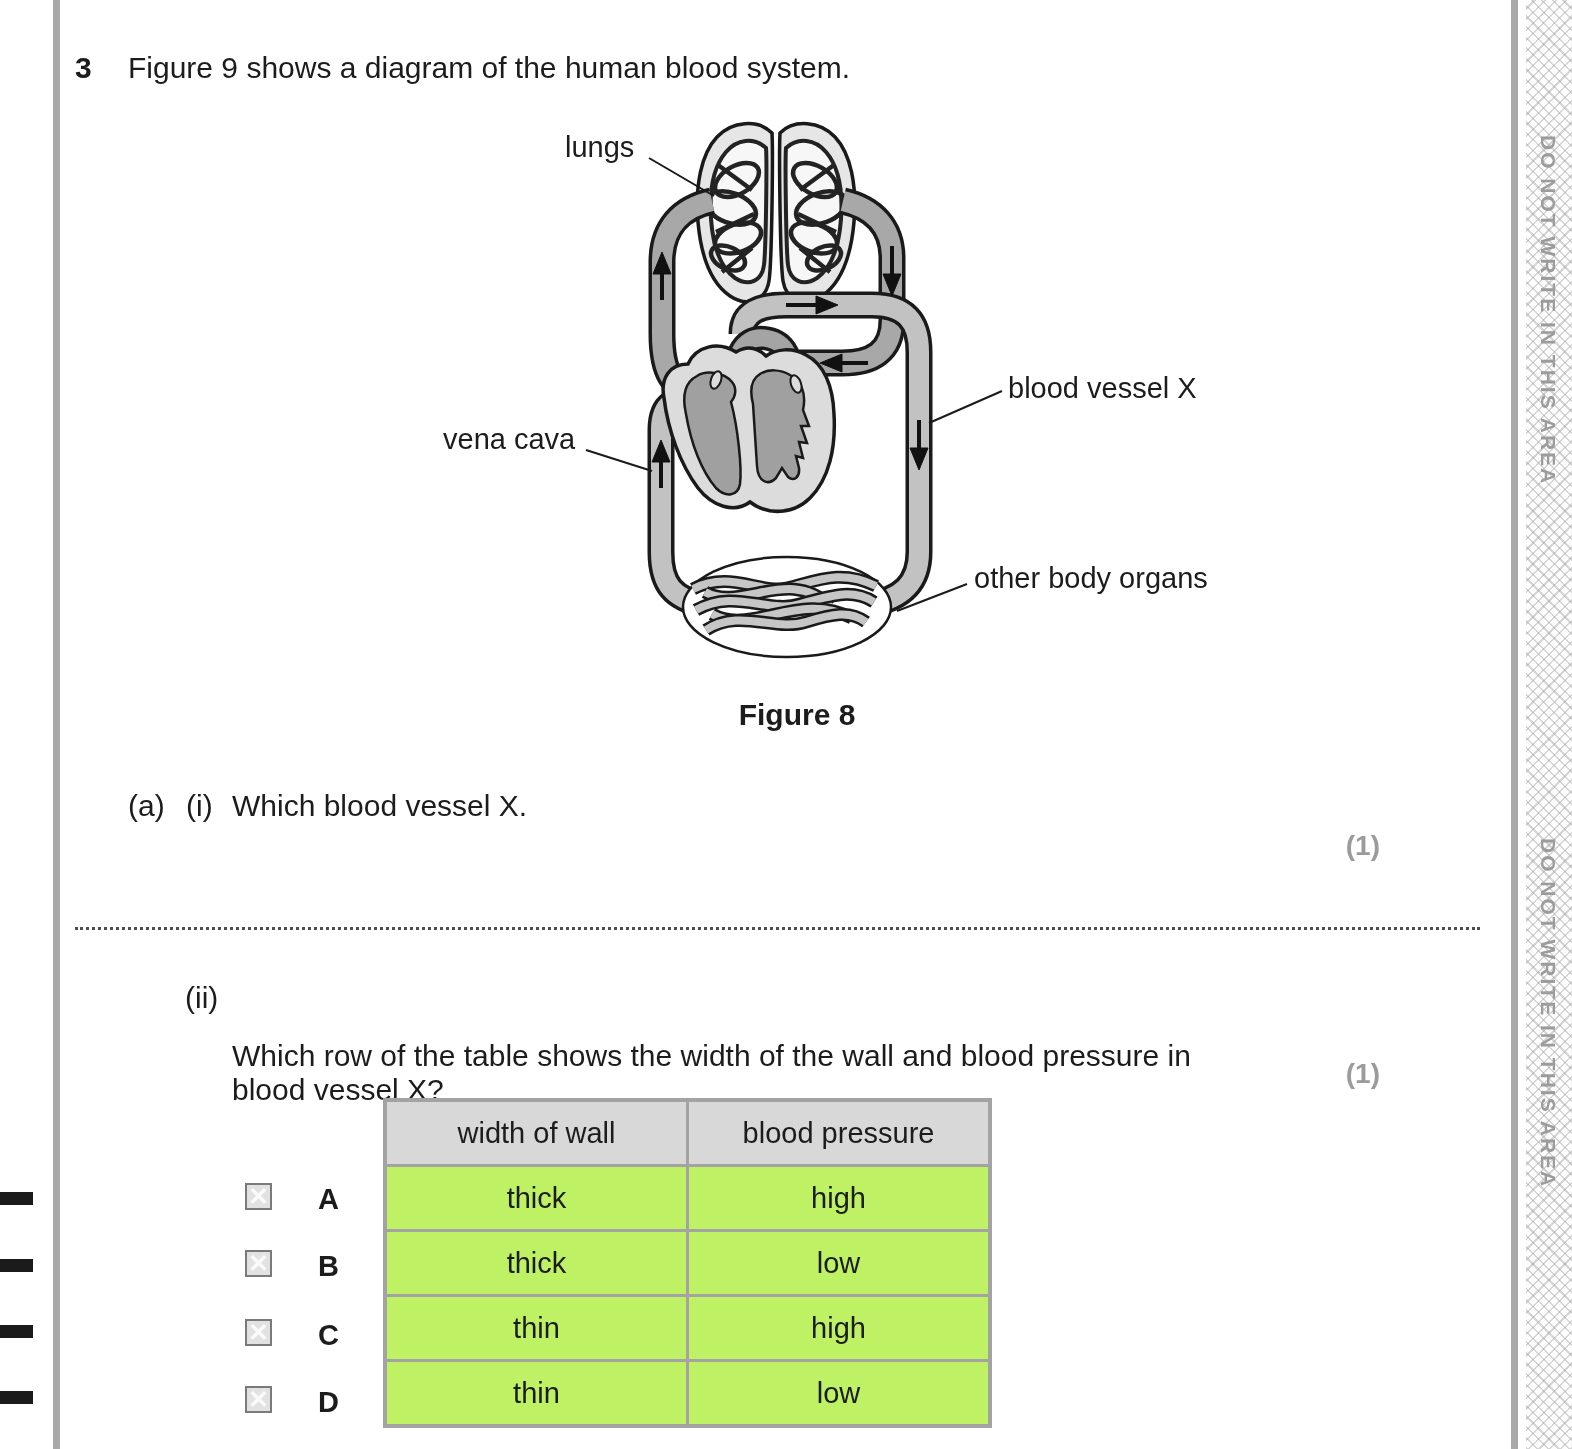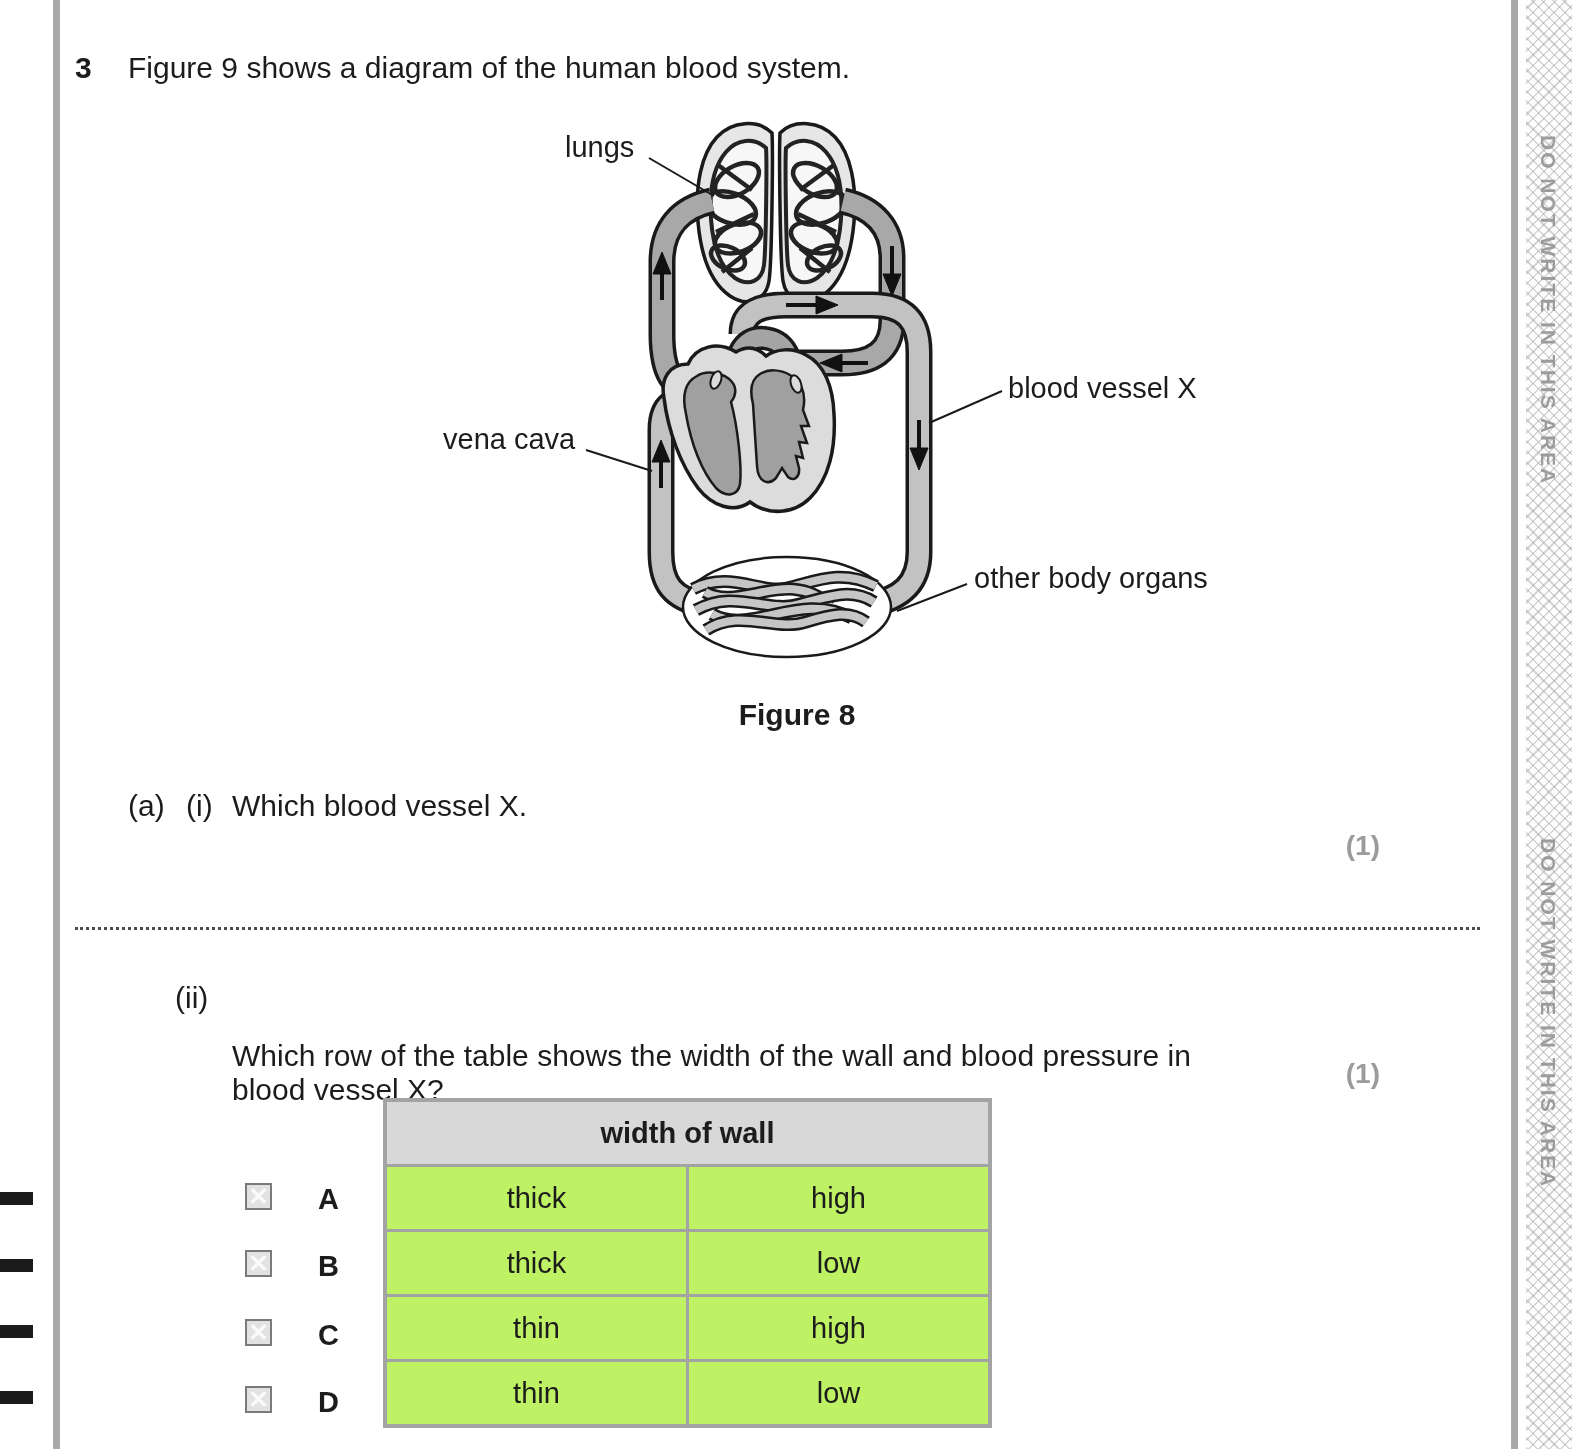--- a/index.html
+++ b/index.html
@@ -33,21 +33,21 @@
   .answer-line { position:absolute; left:75px; top:912px; width:1405px; height:18px;
                  border-bottom:3px dotted #4c4c4c; }
 
   
   .qtable { position:absolute; left:383px; top:1098px; width:609px;
             border:4px solid #a3a3a3; background:#a3a3a3;
             display:flex; flex-direction:column; gap:3px; }
   .trow { display:flex; gap:3px; height:62px; }
   .cell { flex:1; background:#bef264; display:flex; align-items:center;
           justify-content:center; font-size:29px; }
-  .trow.head .cell { background:#d8d8d8; font-weight:bold; }
+  .trow.head .cell { background:#d8d8d8; font-weight:normal; }
 
   .optbox { position:absolute; left:245px; width:27px; height:27px;
             background:#e2e2e2; border:2px solid #7a7a7a;
             display:flex; align-items:center; justify-content:center; }
   .optbox .x { color:#fafafa; font-size:25px; font-weight:bold; line-height:25px; }
   .optletter { position:absolute; left:318px; width:30px; font-size:29px; font-weight:bold; }
 
   
   svg text { font-family:"Liberation Sans", sans-serif; font-size:29px; fill:#1c1c1c; }
   .vo { fill:none; stroke:#1a1a1a; stroke-width:27; }
@@ -161,21 +161,21 @@
 </svg>
 
 <div class="caption">Figure 8</div>
 
 <div class="t" style="left:128px; top:786px">(a)</div>
 <div class="t" style="left:186px; top:786px">(i)</div>
 <div class="t" style="left:232px; top:786px">Which blood vessel X.</div>
 <div class="marks" style="top:830px">(1)</div>
 <div class="answer-line"></div>
 
-<div class="t" style="left:175px; top:978px">(ii)</div>
+<div class="t" style="left:185px; top:978px">(ii)</div>
 <div class="t" style="left:232px; top:1036px">Which row of the table shows the width of the wall and blood pressure in</div>
 <div class="t" style="left:232px; top:1070px">blood vessel X?</div>
 <div class="marks" style="top:1058px">(1)</div>
 
 <div class="optbox" style="top:1183px">
     <span class="x">✕</span>
   </div>
 <div class="optbox" style="top:1250px">
     <span class="x">✕</span>
   </div>
@@ -187,20 +187,21 @@
   </div>
 
 <div class="optletter" style="top:1183px">A</div>
 <div class="optletter" style="top:1250px">B</div>
 <div class="optletter" style="top:1319px">C</div>
 <div class="optletter" style="top:1386px">D</div>
 
 <div class="qtable">
   <div class="trow head">
     <div class="cell">width of wall</div>
+    <div class="cell">blood pressure</div>
   </div>
   <div class="trow">
     <div class="cell">thick</div>
     <div class="cell">high</div>
   </div>
   <div class="trow">
     <div class="cell">thick</div>
     <div class="cell">low</div>
   </div>
   <div class="trow">

